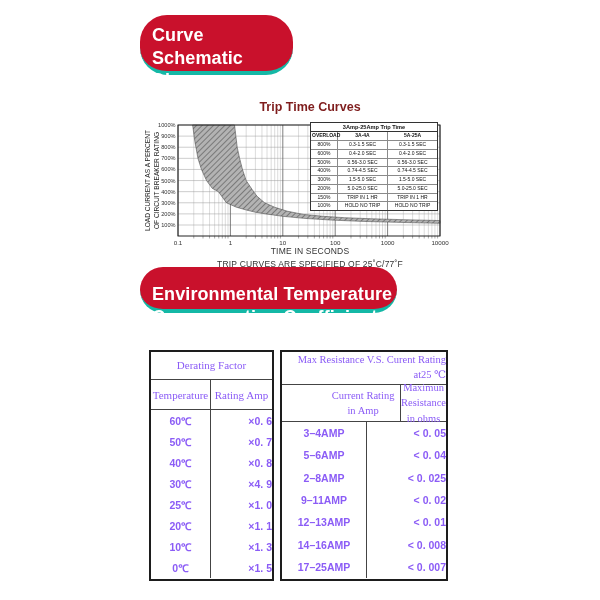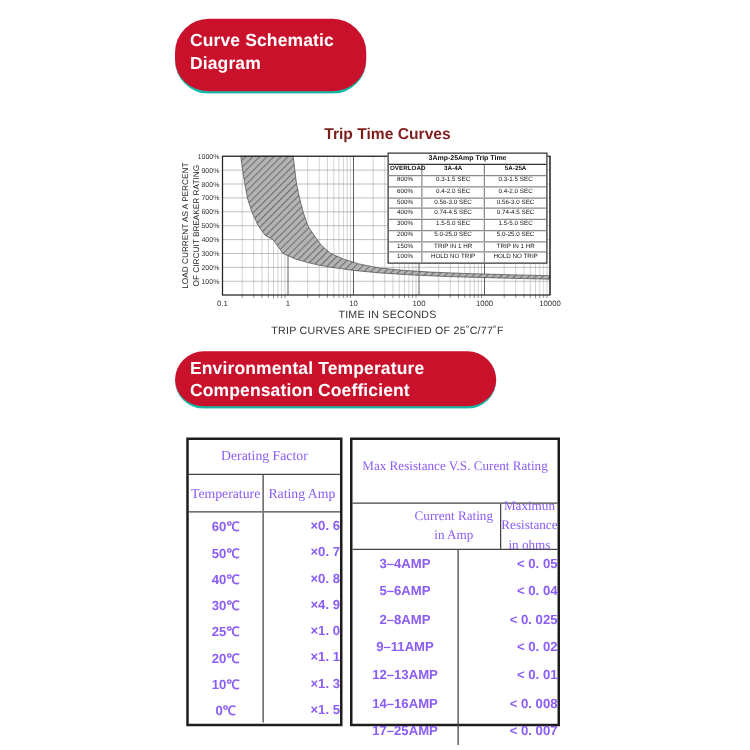--- a/index.html
+++ b/index.html
@@ -1,26 +1,26 @@
 <!DOCTYPE html>
 <html><head>
 <meta charset="utf-8">
 <style>
   html,body { margin:0; padding:0; }
   body {
     width:600px; height:600px; position:relative; background:#ffffff;
     font-family:"Liberation Sans", sans-serif; overflow:hidden;
   }
   .banner {
-    position:absolute; background:#c9112c; border-bottom:2px solid #14b8a6;
-    color:#ffffff; font-weight:bold; font-size:14px; line-height:1.26;
+    position:absolute; background:#c9112c; border-bottom:4px solid #14b8a6;
+    color:#ffffff; font-weight:bold; font-size:18px; line-height:1.26;
     box-sizing:border-box; letter-spacing:0.1px;border-radius:27px;
   }
   #banner1 { left:140px; top:15px; width:153px; height:60px; padding:9px 0 0 12px; }
-  #banner2 { left:140px; top:281px; width:257px; height:46px; padding:5px 0 0 12px; }
+  #banner2 { left:140px; top:267px; width:257px; height:46px; padding:16px 0 0 12px; }
 
   #chart-title {
     position:absolute; left:180px; top:100px; width:260px; text-align:center;
     font-size:12.5px; font-weight:bold; color:#7f1d1d;
   }
   #chart-svg { position:absolute; left:130px; top:112px; }
 
   #inner-table {
     position:absolute; left:310px; top:122px; width:128px; background:#fff;
     border:1px solid #333; box-sizing:border-box; color:#111;
@@ -45,21 +45,21 @@
   .dtable {
     position:absolute; top:350px; height:231px; border:2px solid #1d1d1d;
     box-sizing:border-box; color:#8b5cf6;
     font-family:"Liberation Serif","DejaVu Serif", serif; background:#fff;
   }
   #derating   { left:149px; width:125px; }
   #resistance { left:280px; width:168px; }
 
   .t-title { text-align:center; border-bottom:1px solid #444; }
   #derating .t-title { height:27px; line-height:27px; font-size:11px; }
-  #resistance .t-title { height:51px; font-size:10.5px; line-height:1.45; padding-top:14px; box-sizing:border-box; }
+  #resistance .t-title { height:33px; font-size:10.5px; line-height:1.45; padding-top:0; box-sizing:border-box;text-align:right; }
 
   .t-head { display:flex; border-bottom:1px solid #444; text-align:center; }
   #derating .t-head { height:29px; font-size:11px; }
   #resistance .t-head { height:36px; font-size:10.5px; line-height:1.45; }
   .t-head .hc { display:flex; flex-direction:column; justify-content:center; box-sizing:border-box; }
   #derating .t-head .hc1 { width:60px; border-right:1px solid #444; }
   #derating .t-head .hc2 { flex:1; }
   #resistance .t-head .hc1 { width:85px; border-right:1px solid #444;margin-left:44px; }
   #resistance .t-head .hc2 { flex:1; }
 
@@ -291,20 +291,21 @@
         <div>×1. 1</div>
         <div>×1. 3</div>
         <div>×1. 5</div>
       </div>
   </div>
 </div>
 
 <div class="dtable" id="resistance">
   <div class="t-title">
     <div>Max Resistance V.S. Curent Rating</div>
+    <div>at25 ℃</div>
   </div>
   <div class="t-head">
     <div class="hc hc1">
       <div>Current Rating</div>
       <div>in Amp</div>
     </div>
     <div class="hc hc2">
       <div>Maximun</div>
       <div>Resistance in ohms</div>
     </div>

